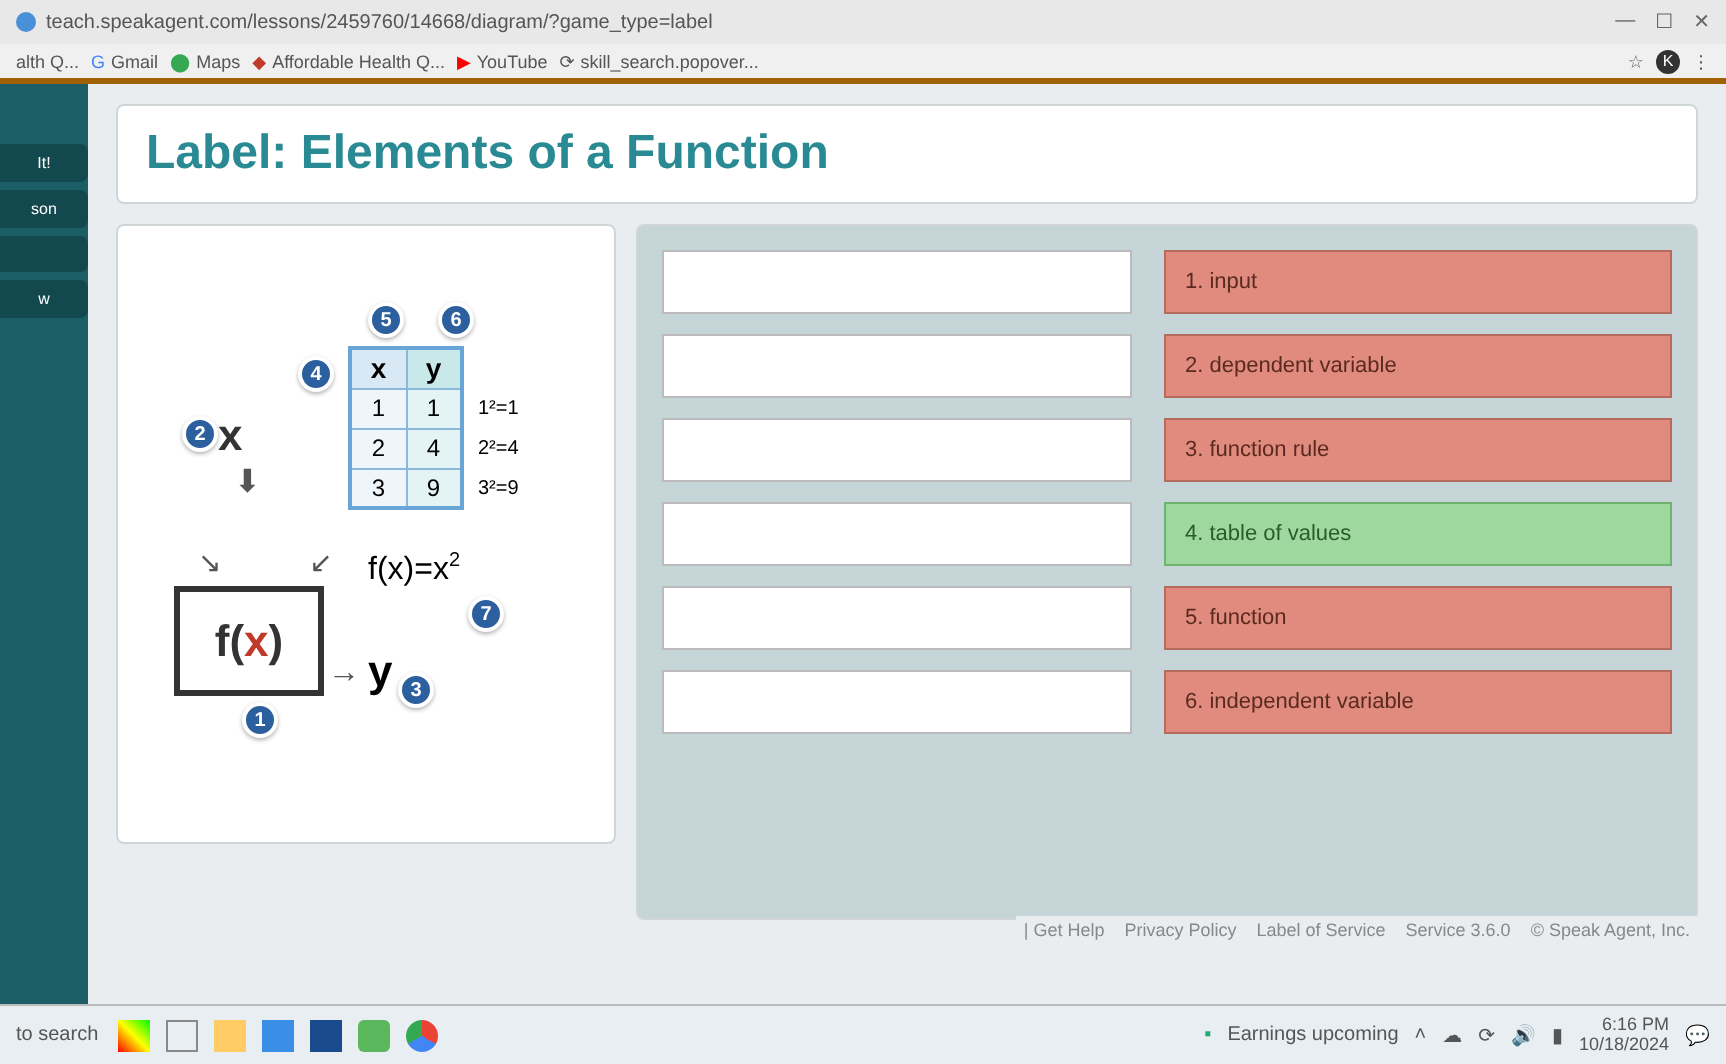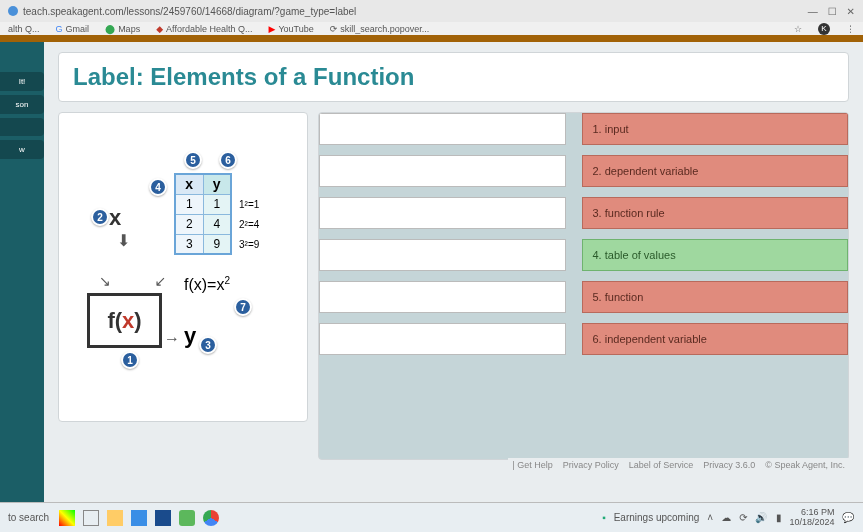--- a/index.html
+++ b/index.html
@@ -3,40 +3,40 @@
 <meta charset="utf-8">
 <style>
 * { margin: 0; padding: 0; box-sizing: border-box; font-family: Arial, sans-serif; }
 body { width: 863px; height: 532px; background: #d8dde0; overflow: hidden; position: relative; }
 
 
 .browser-bar { height: 22px; background: #e8e8e8; display: flex; align-items: center; padding: 0 8px; font-size: 10px; color: #555; }
 .browser-bar .favicon { width: 10px; height: 10px; background: #4a90d9; border-radius: 50%; margin-right: 5px; }
 .browser-bar .url { flex: 1; }
 .browser-bar .win-controls { display: flex; gap: 10px; color: #666; }
-.bookmarks { height: 20px; background: #f0f0f0; display: flex; align-items: center; padding: 0 8px; font-size: 9px; color: #555; gap: 16px; border-bottom: 7px solid #a16207; }
+.bookmarks { height: 20px; background: #f0f0f0; display: flex; align-items: center; padding: 0 8px; font-size: 9px; color: #555; gap: 6px; border-bottom: 3px solid #a16207; }
 .bookmarks .bm { display: flex; align-items: center; gap: 3px; }
 .bookmarks .star { margin-left: auto; color: #666; }
 .bookmarks .kdot { width: 12px; height: 12px; background: #333; border-radius: 50%; color: #fff; display: flex; align-items: center; justify-content: center; font-size: 8px; }
 
 
 .app { position: absolute; top: 42px; left: 0; right: 0; bottom: 30px; display: flex; }
 .sidebar { width: 44px; background: #1b5e66; display: flex; flex-direction: column; align-items: stretch; padding-top: 30px; }
 .sidebar .tab { background: #14484f; color: #fff; font-size: 8px; padding: 5px 2px; margin-bottom: 4px; border-radius: 0 4px 4px 0; text-align: center; }
 .sidebar .tab.blank { height: 18px; }
 
 .main { flex: 1; background: #e9edef; padding: 10px 14px; position: relative; }
 .card { background: #fff; border: 1px solid #d0d5d8; border-radius: 4px; padding: 10px 14px; }
 .header-card { display: flex; align-items: center; justify-content: space-between; margin-bottom: 10px; }
 .header-card h1 { color: #2a8a94; font-size: 24px; font-weight: bold; }
 .check-btn { background: #a8b0b5; color: #fff; border: none; padding: 7px 18px; border-radius: 14px; font-size: 11px; cursor: pointer; }
 
 .work-area { display: flex; gap: 10px; }
 .left-panel { width: 250px; height: 310px; padding: 10px; position: relative; }
-.right-panel { flex: 1; height: 348px; background: #c5d5d8; padding: 0; position: relative; overflow-y: auto; }
+.right-panel { flex: 1; height: 348px; background: #c5d5d8; padding: 12px; position: relative; overflow-y: auto; }
 
 
 .diagram { position: relative; width: 100%; height: 100%; }
 .num-badge { width: 18px; height: 18px; background: #2b5f9e; border: 2px solid #fff; border-radius: 50%; color: #fff; font-size: 10px; font-weight: bold; display: flex; align-items: center; justify-content: center; position: absolute; box-shadow: 0 1px 2px rgba(0,0,0,0.3); }
 .b5 { top: 28px; left: 115px; } .b6 { top: 28px; left: 150px; }
 .b4 { top: 55px; left: 80px; }
 .b2 { top: 85px; left: 22px; } .b7 { top: 175px; left: 165px; }
 .b1 { top: 228px; left: 52px; } .b3 { top: 213px; left: 130px; }
 
 .func-table { position: absolute; top: 50px; left: 105px; border-collapse: collapse; font-size: 12px; border: 2px solid #6aa5d8; }
@@ -207,21 +207,21 @@
             </div>
           </div>
         <div class="scroll-track"></div>
       </div>
     </div>
 
     <div class="page-footer">
       <span>| Get Help</span>
       <span>Privacy Policy</span>
       <span>Label of Service</span>
-      <span>Privacy 3.6.0</span>
+      <span>Service 3.6.0</span>
       <span>© Speak Agent, Inc.</span>
     </div>
   </div>
 </div>
 
 <div class="taskbar">
   <span class="search">to search</span>
   <div class="ticons">
     <div style="background:linear-gradient(45deg,#f00,#ff0,#0f0)"></div>
     <div style="border:1px solid #888"></div>

